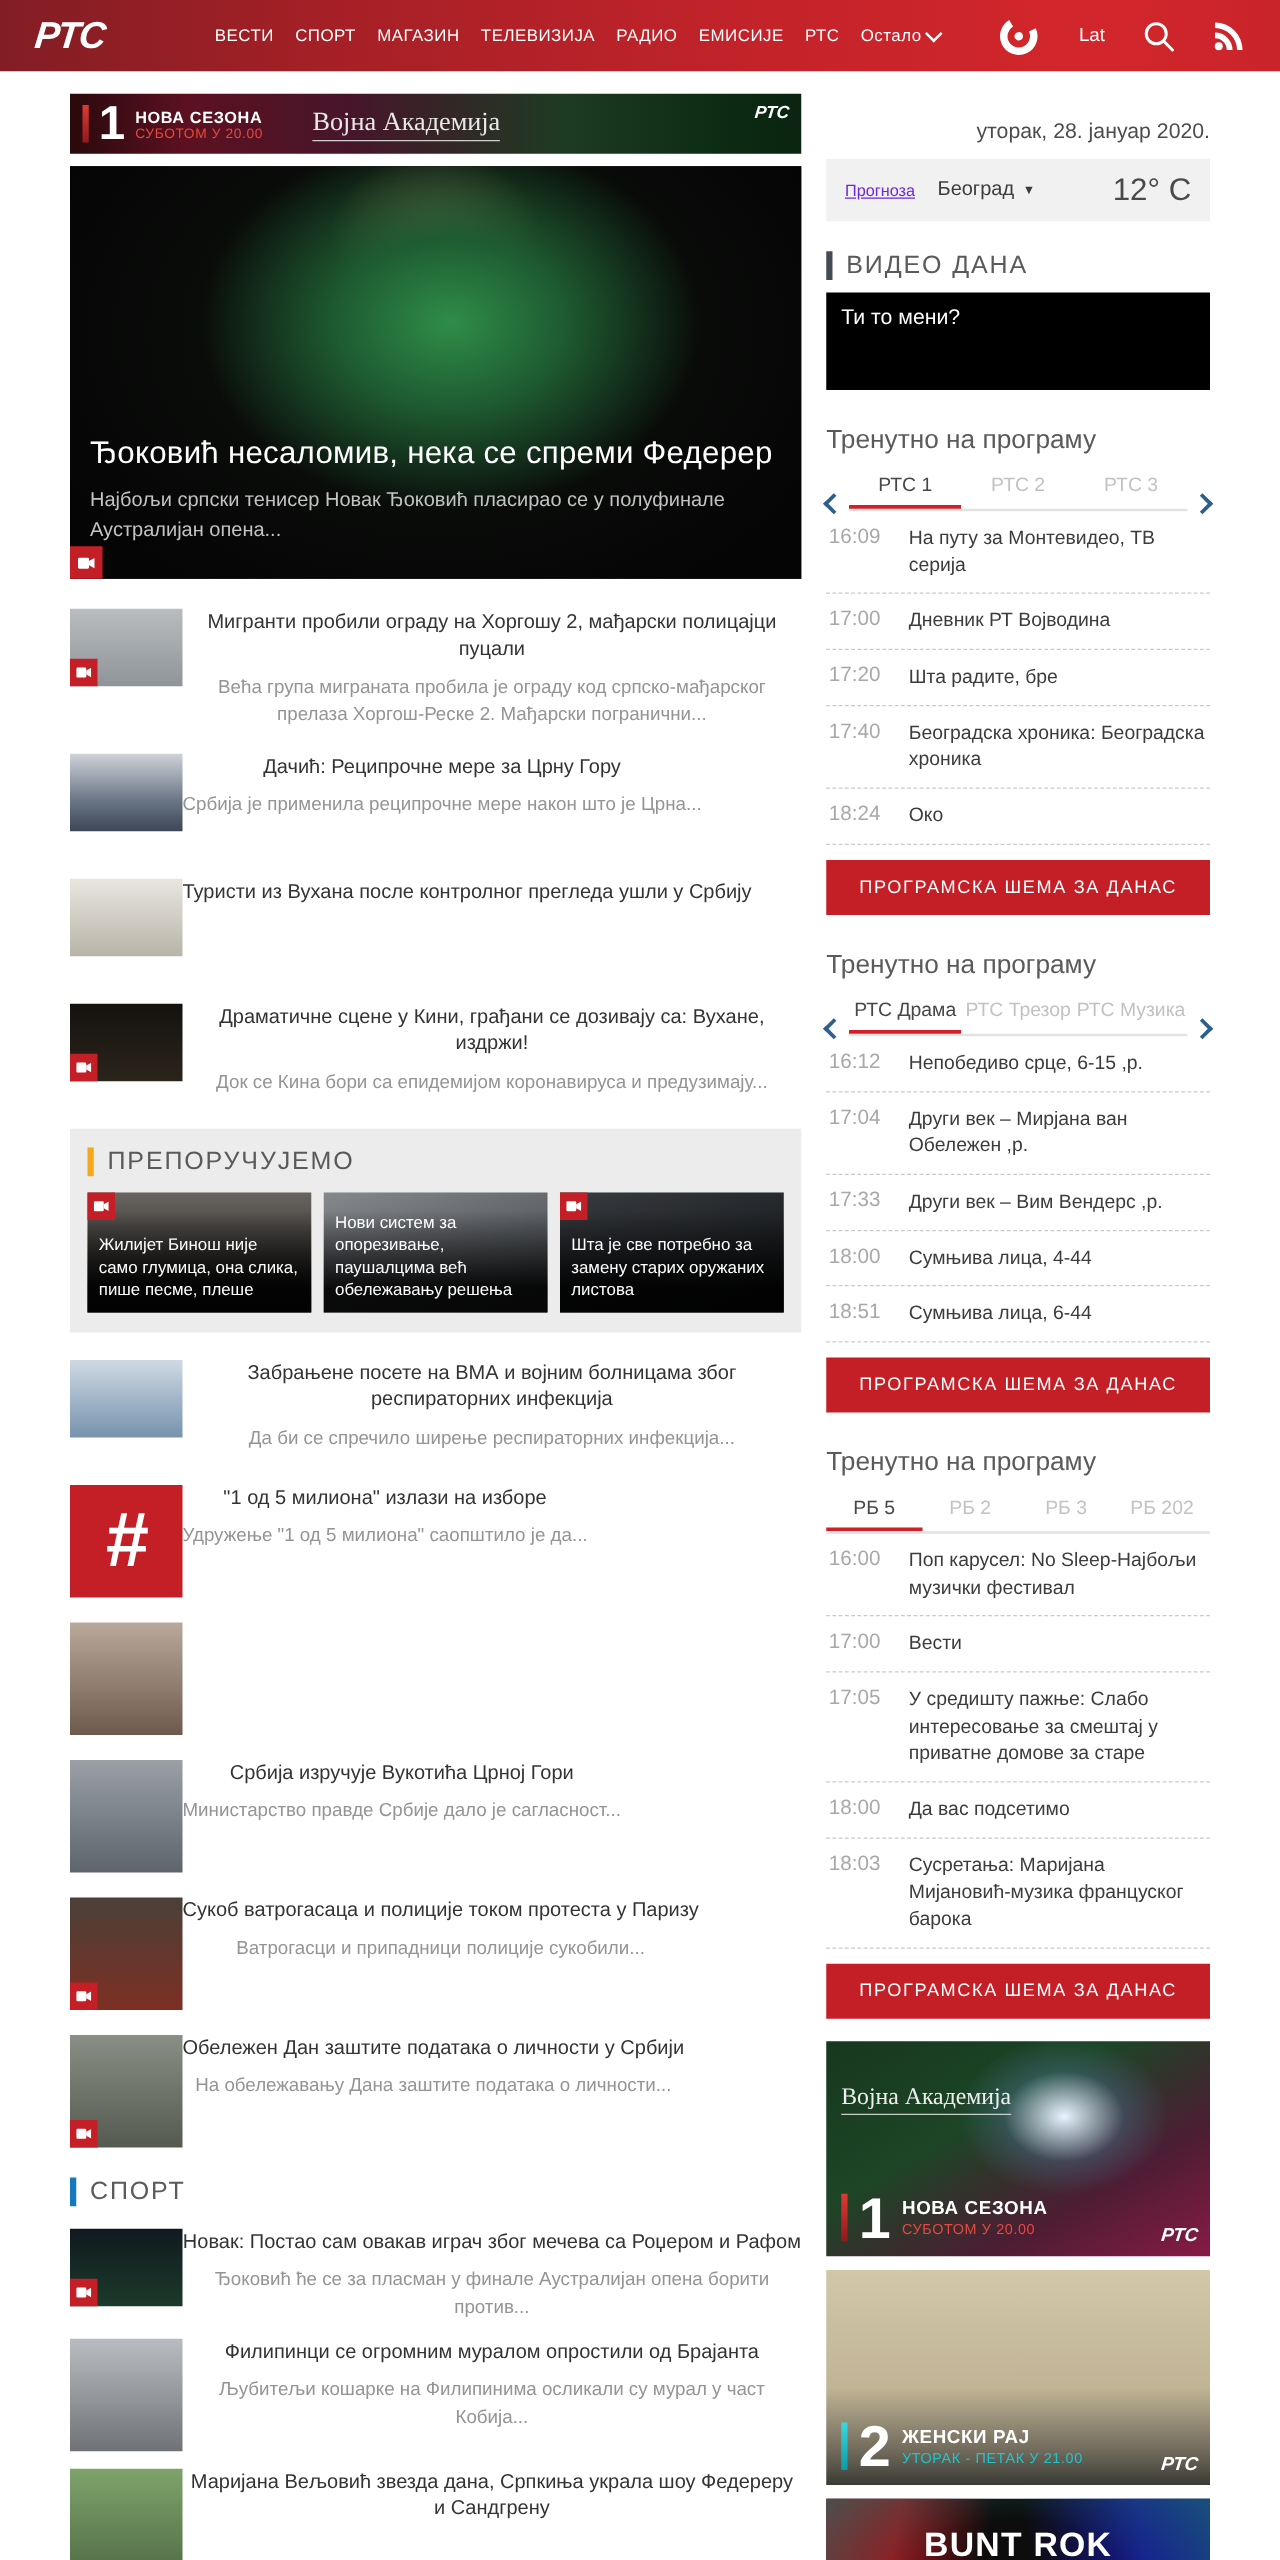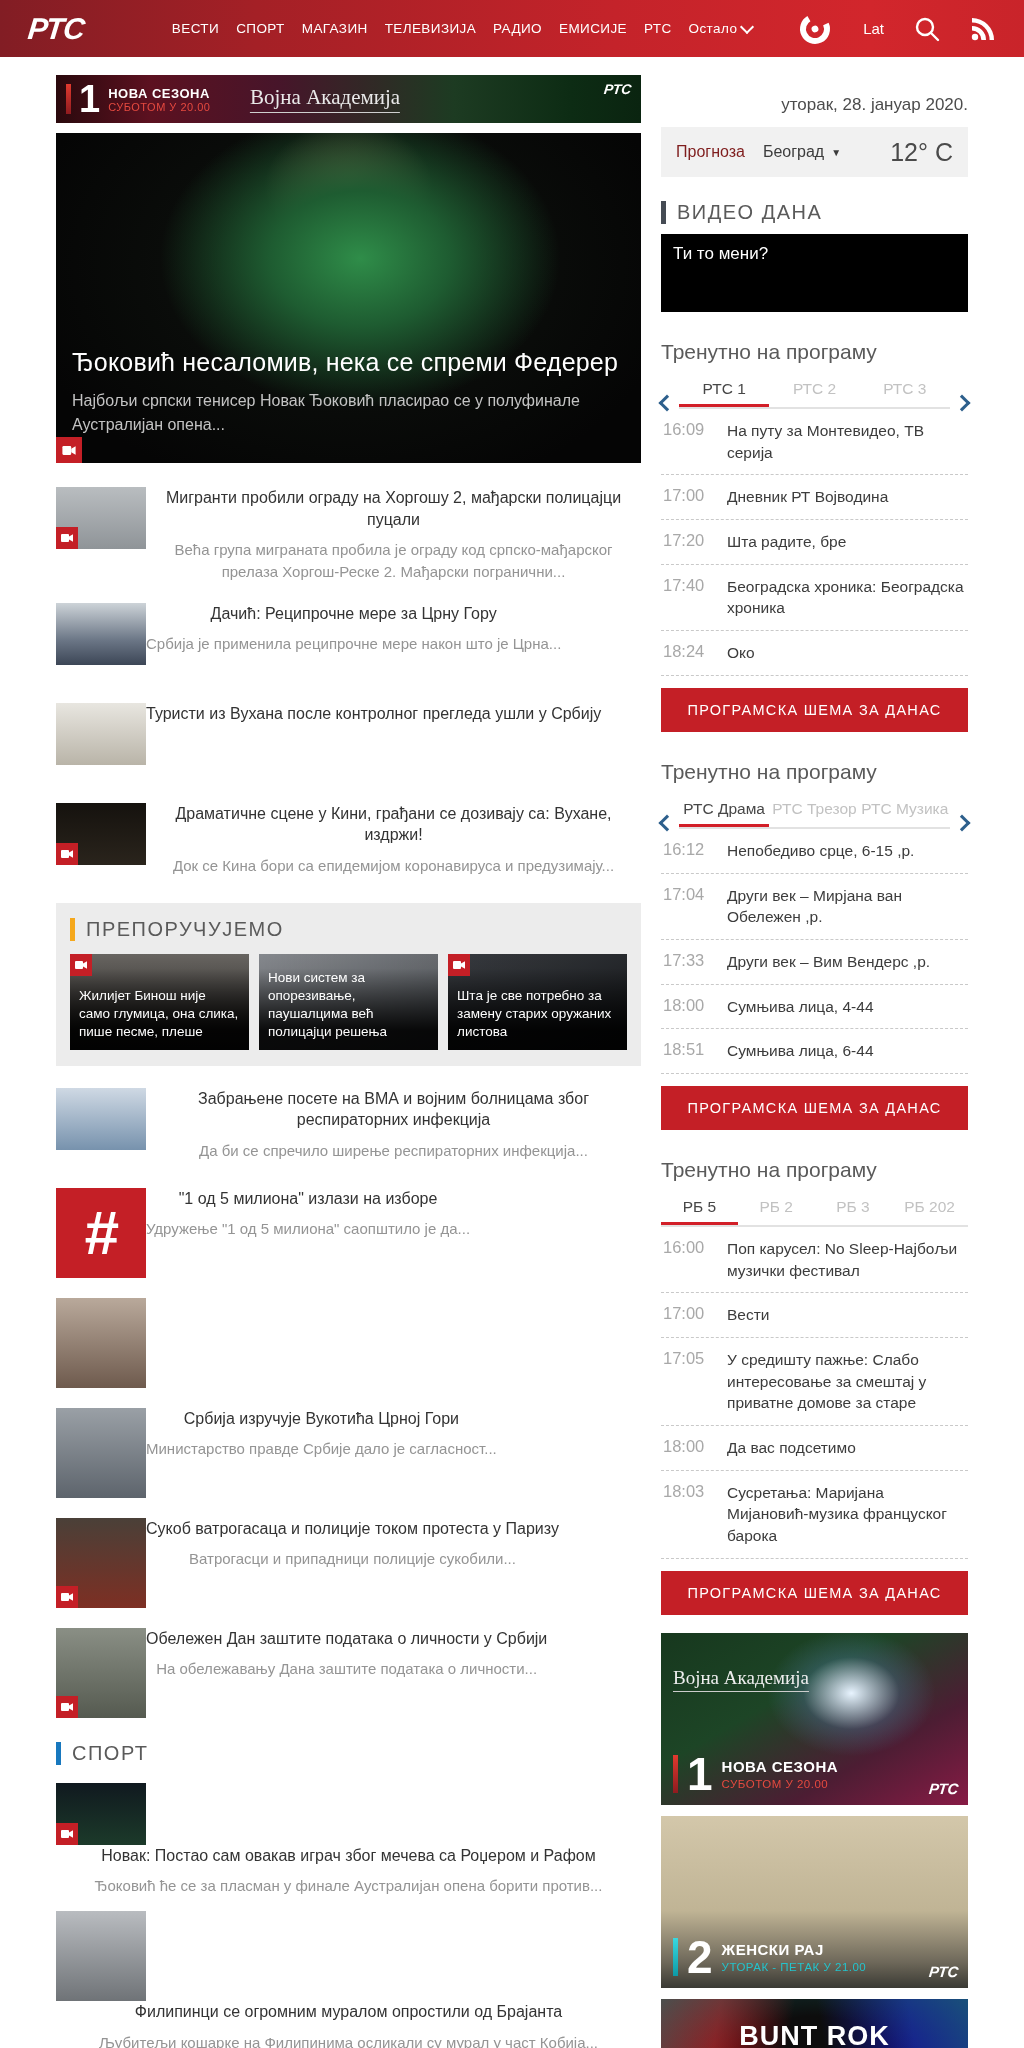--- a/index.html
+++ b/index.html
@@ -80,21 +80,21 @@
   .rec-card{flex:1;height:96px;position:relative;display:flex;align-items:flex-end;cursor:pointer;
             padding:8px 9px;box-sizing:border-box;color:#fff;font-size:13.5px;line-height:1.35;}
   .rc1{background:linear-gradient(180deg,rgba(0,0,0,.05) 15%,rgba(0,0,0,.9) 80%),linear-gradient(180deg,#6d6a66,#141210);}
   .rc2{background:linear-gradient(180deg,rgba(0,0,0,.05) 15%,rgba(0,0,0,.9) 80%),linear-gradient(160deg,#8c8f94,#3f4347);}
   .rc3{background:linear-gradient(180deg,rgba(0,0,0,.05) 15%,rgba(0,0,0,.9) 80%),linear-gradient(160deg,#3a3d42,#101214);}
   .rec-card .vbadge{top:0;bottom:auto;}
 
   
   .sdate{color:#4c4c4c;font-size:17px;text-align:right;margin-top:20px;}
   .weather{background:#f1f1f1;height:50px;display:flex;align-items:center;padding:0 15px;margin-top:12px;gap:18px;}
-  .weather .wl{color:#7f1d1d;font-size:16px;}
+  .weather .wl{color:#6d28d9;font-size:13px;text-decoration:underline;}
   .weather .wc{color:#3c3c3c;font-size:16px;cursor:pointer;display:flex;align-items:center;gap:7px;}
   .weather .wc .arr{font-size:10px;color:#3c3c3c;}
   .weather .wt{margin-left:auto;color:#4a4a4a;font-size:25px;font-weight:300;}
   .vid-head{margin-top:24px;}
   .vid-box{background:#000;height:78px;margin-top:10px;padding:10px 12px;box-sizing:border-box;cursor:pointer;}
   .vid-box span{color:#fff;font-size:17px;}
 
   .prog{margin-top:28px;}
   .prog h3{margin:0;color:#5a5a5a;font-size:21px;font-weight:400;}
   .tabsrow{display:flex;align-items:flex-end;margin-top:16px;gap:6px;}
@@ -124,21 +124,21 @@
   .sp2 .redbar{background:linear-gradient(180deg,#39d8e0,#0d9aa6);}
   .sp2 .l2{color:#23c3cc;}
   .sp3{background:radial-gradient(ellipse 220px 150px at 50% 45%,rgba(0,0,0,0) 40%,rgba(27,114,108,.8) 100%),
        linear-gradient(100deg,rgba(178,24,30,.85) 18%,rgba(0,0,0,0) 40%),
        linear-gradient(260deg,rgba(24,28,178,.8) 18%,rgba(0,0,0,0) 45%),#0d0d0d;
        text-align:center;}
   .sp3 .bl1{font-size:27px;font-weight:bold;letter-spacing:1px;margin-top:22px;}
   .sp3 .bl2{font-size:27px;font-weight:bold;letter-spacing:1px;margin-top:-4px;}
   .sp3 .bolt{color:#ffe21f;}
 
-  .sport-item{min-height:74px;margin-bottom:14px;flex-direction:column;}
+  .sport-item{min-height:74px;margin-bottom:14px;}
   .mt24{margin-top:24px;}
 </style>
 </head>
 <body>
 
 <header class="hdr">
   <div class="logo">РТС</div>
   <nav class="nav">
     <a>ВЕСТИ</a>
     <a>СПОРТ</a>
@@ -258,21 +258,21 @@
         <div class="rec-card rc1">
           <span class="vbadge">
               <svg width="12" height="10" viewBox="0 0 12 10">
                 <rect x="0" y="1" width="8" height="8" rx="1" fill="#fff"></rect>
                 <path d="M8 3.4l4-2.2v7.6l-4-2.2z" fill="#fff"></path>
               </svg>
             </span>
           <span>Жилијет Бинош није само глумица, она слика, пише песме, плеше</span>
         </div>
         <div class="rec-card rc2">
-          <span>Нови систем за опорезивање, паушалцима већ полицајци решења</span>
+          <span>Нови систем за опорезивање, паушалцима већ обележавању решења</span>
         </div>
         <div class="rec-card rc3">
           <span class="vbadge">
               <svg width="12" height="10" viewBox="0 0 12 10">
                 <rect x="0" y="1" width="8" height="8" rx="1" fill="#fff"></rect>
                 <path d="M8 3.4l4-2.2v7.6l-4-2.2z" fill="#fff"></path>
               </svg>
             </span>
           <span>Шта је све потребно за замену старих оружаних листова</span>
         </div>

